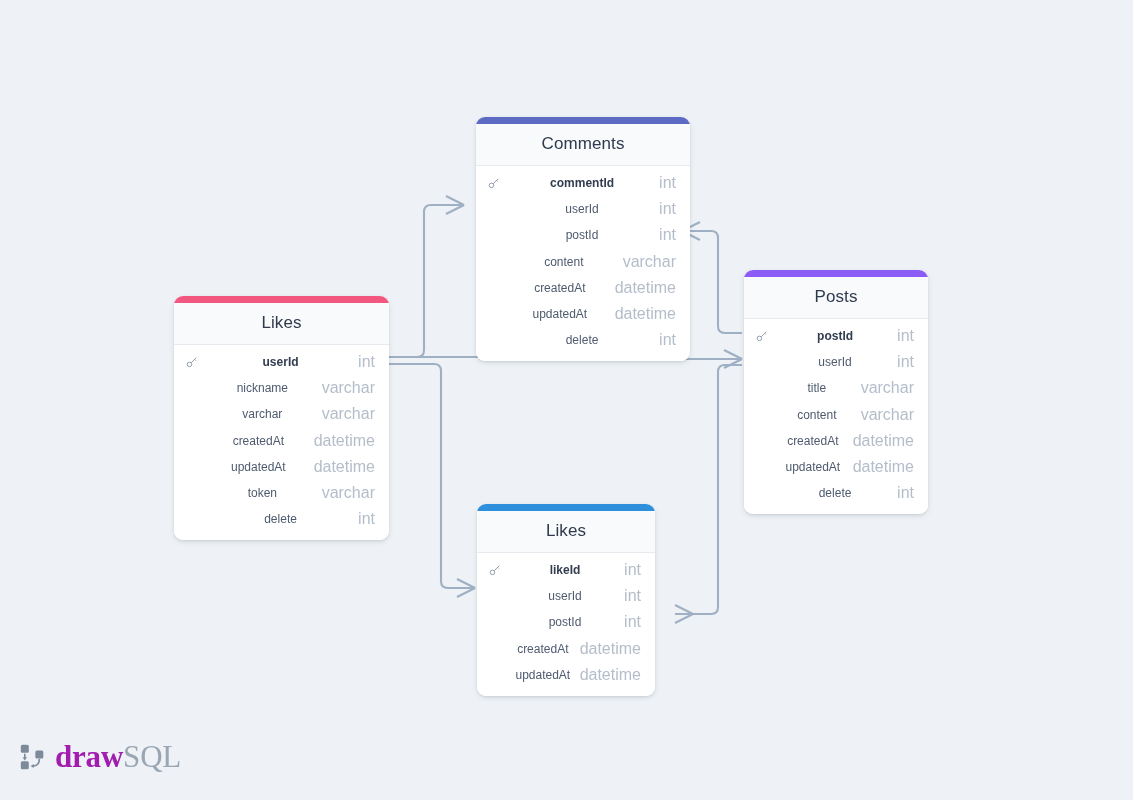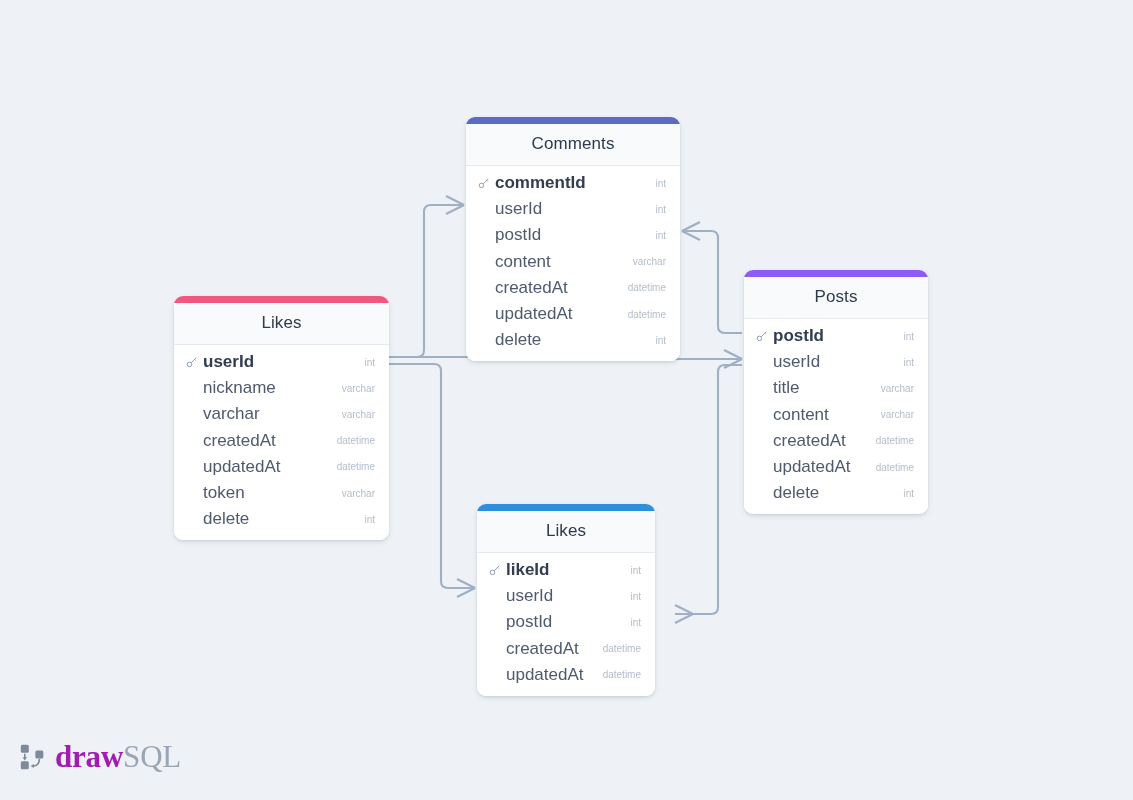--- a/index.html
+++ b/index.html
@@ -67,30 +67,31 @@
     width: 14px;
     min-width: 14px;
     height: 13px;
     display: flex;
     align-items: center;
     justify-content: flex-start;
     margin-right: 3px;
   }
   .col-name {
     flex: 1;
-    font-size: 17px;
+    font-size: 12px;
     color: #4e5a6e;
     white-space: nowrap;
+    text-align: center;
   }
   .col-row.pk .col-name {
     font-weight: bold;
     color: #323d50;
   }
   .col-type {
-    font-size: 10px;
+    font-size: 16px;
     color: #b4bdc9;
     white-space: nowrap;
     text-align: right;
   }
 
   
   #logo {
     position: absolute;
     left: 18px;
     top: 742px;
@@ -198,21 +199,21 @@
             <span class="col-name">token</span>
             <span class="col-type">varchar</span>
           </div>
           <div class="col-row">
             <span class="key-slot"></span>
             <span class="col-name">delete</span>
             <span class="col-type">int</span>
           </div>
         </div>
       </div>
-      <div class="table-card" style="left: 466px; top: 117px; width: 214px;">
+      <div class="table-card" style="left: 476px; top: 117px; width: 214px;">
         <div class="accent-bar" style="background: rgb(92, 106, 196);"></div>
         <div class="table-header">Comments</div>
         <div class="cols">
           <div class="col-row pk">
             <span class="key-slot">
               <svg width="12" height="12" viewBox="0 0 16 16" xmlns="http://www.w3.org/2000/svg">
                 <g fill="none" stroke="#8b97a8" stroke-width="1.25">
                   <circle cx="4.6" cy="11.2" r="3.0"></circle>
                   <path d="M 6.9 9.0 L 13.6 2.3"></path>
                   <path d="M 11.5 4.4 L 13.2 6.1"></path>

